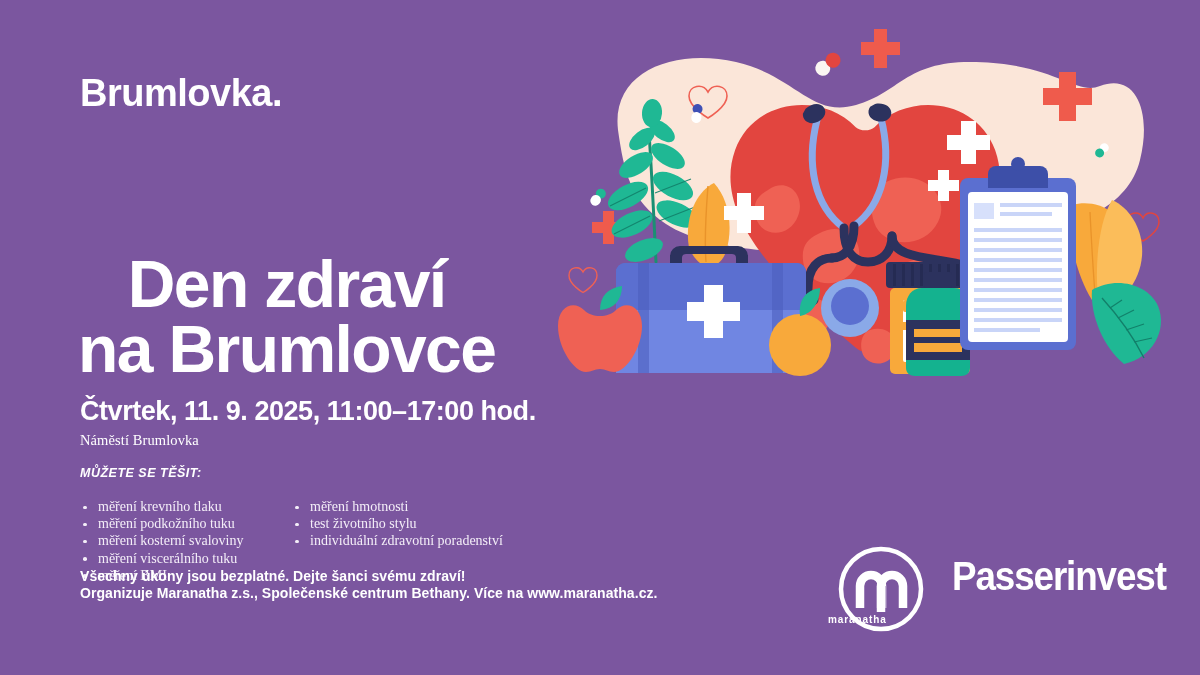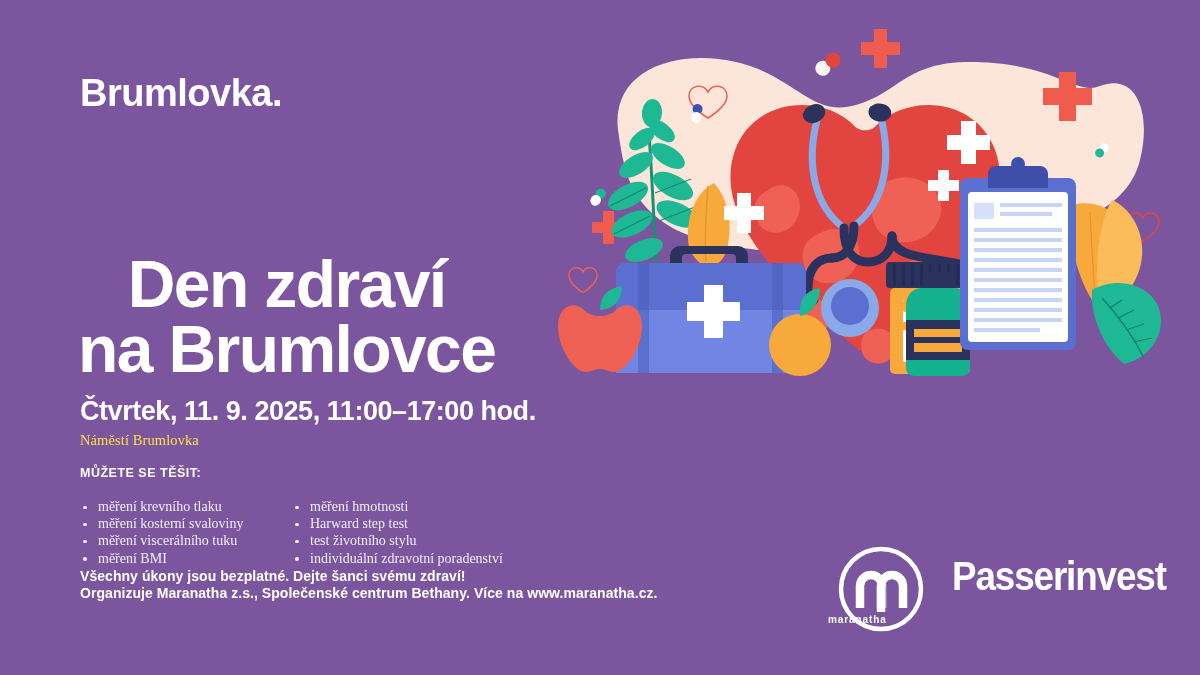--- a/index.html
+++ b/index.html
@@ -44,36 +44,37 @@
   #datetime {
     position:absolute; left:80px; top:396px;
     color:#ffffff;
     font-size:27px;
     font-weight:700;
     letter-spacing:-0.45px;
     white-space:nowrap;
   }
   #venue {
     position:absolute; left:80px; top:432px;
-    color:#fde047;
+    color:#ffffff;
     font-family:"Liberation Serif", serif;
     font-size:14.5px;
     font-weight:400;
     letter-spacing:0.1px;
     white-space:nowrap;
   }
 
   
   #offer-title {
     position:absolute; left:80px; top:466px;
     color:#ffffff;
     font-size:12.5px;
     font-weight:700;
     letter-spacing:0.5px;
     white-space:nowrap;
+    font-style:italic;
   }
   .offer-col {
     position:absolute;
     top:488px;
     color:#f4eef8;
     font-family:"Liberation Serif", serif;
     font-size:14px;
     line-height:15.6px;
   }
   #offer-col-left  { left:80px;  width:215px; }
@@ -401,30 +402,30 @@
 na Brumlovce</h1>
 
   <div id="datetime">Čtvrtek, 11. 9. 2025, 11:00–17:00 hod.</div>
   <div id="venue">Náměstí Brumlovka</div>
 
   <div id="offer-title">MŮŽETE SE TĚŠIT:</div>
 
   <div class="offer-col" id="offer-col-left">
     <ul>
       <li><span>měření krevního tlaku</span></li>
+      <li><span>měření podkožního tuku</span></li>
       <li><span>měření kosterní svaloviny</span></li>
       <li><span>měření viscerálního tuku</span></li>
       <li><span>měření BMI</span></li>
     </ul>
   </div>
 
   <div class="offer-col" id="offer-col-right">
     <ul>
       <li><span>měření hmotnosti</span></li>
-      <li><span>Harward step test</span></li>
       <li><span>test životního stylu</span></li>
       <li><span>individuální zdravotní poradenství</span></li>
     </ul>
   </div>
 
   <div id="footnote">Všechny úkony jsou bezplatné. Dejte šanci svému zdraví!
 Organizuje Maranatha z.s., Společenské centrum Bethany. Více na www.maranatha.cz.</div>
 
   <div id="maranatha-logo">
     <svg viewBox="0 0 86 86" xmlns="http://www.w3.org/2000/svg">

